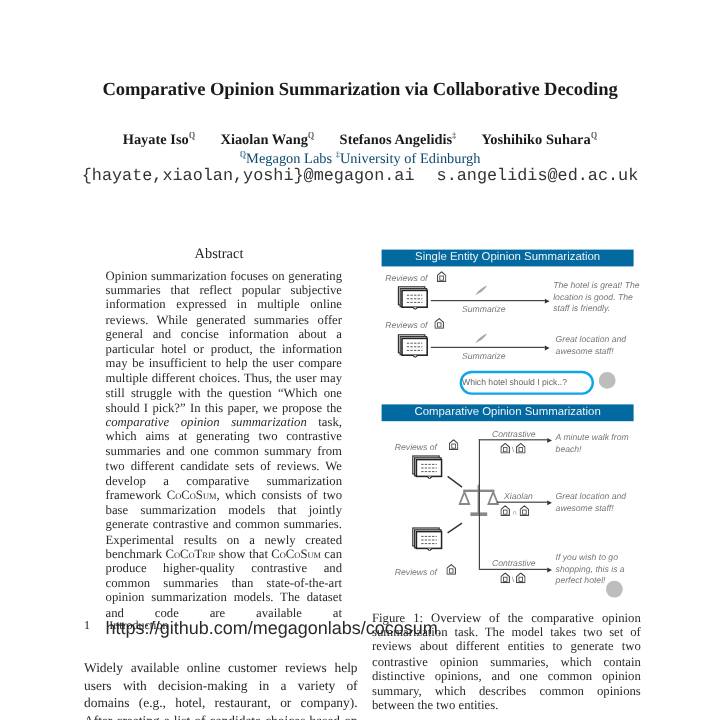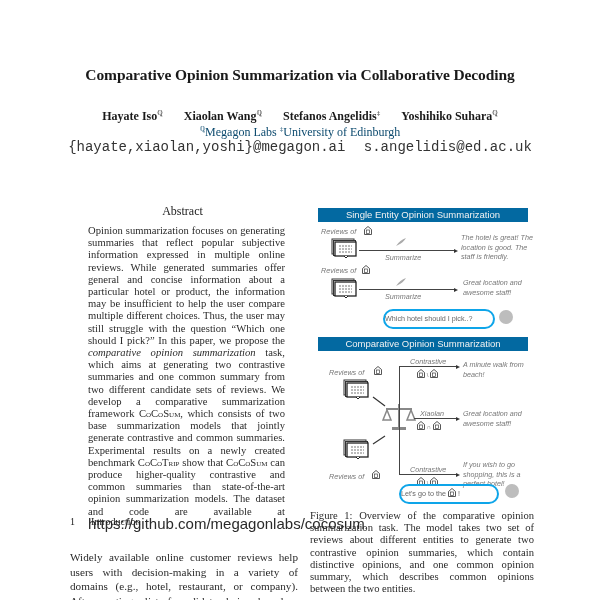--- a/index.html
+++ b/index.html
@@ -187,23 +187,16 @@
     <span>\</span>
     <svg class="house" style="position:relative;top:1px">
         <use href="#houseShape"></use>
       </svg>
   </div>
 
   <div class="ital-r" style="left:150px;top:154px;width:66px">A minute walk from beach!</div>
   <div class="ital-r" style="left:150px;top:203px;width:66px">Great location and awesome staff!</div>
   <div class="ital-r" style="left:150px;top:254px;width:66px">If you wish to go shopping, this is a perfect hotel!</div>
 
-  <div class="bubble" style="left:86px;top:278px;width:96px">
-    <span>Let's go to the</span>
-    <svg class="house" style="position:relative;top:1px">
-        <use href="#houseShape"></use>
-      </svg>
-    <span>!</span>
-  </div>
   <div class="face" style="left:192px;top:278px"></div>
 </div>
 
 <div class="caption">Figure 1: Overview of the comparative opinion summarization task. The model takes two set of reviews about different entities to generate two contrastive opinion summaries, which contain distinctive opinions, and one common opinion summary, which describes common opinions between the two entities.</div>
 
 </body></html>

